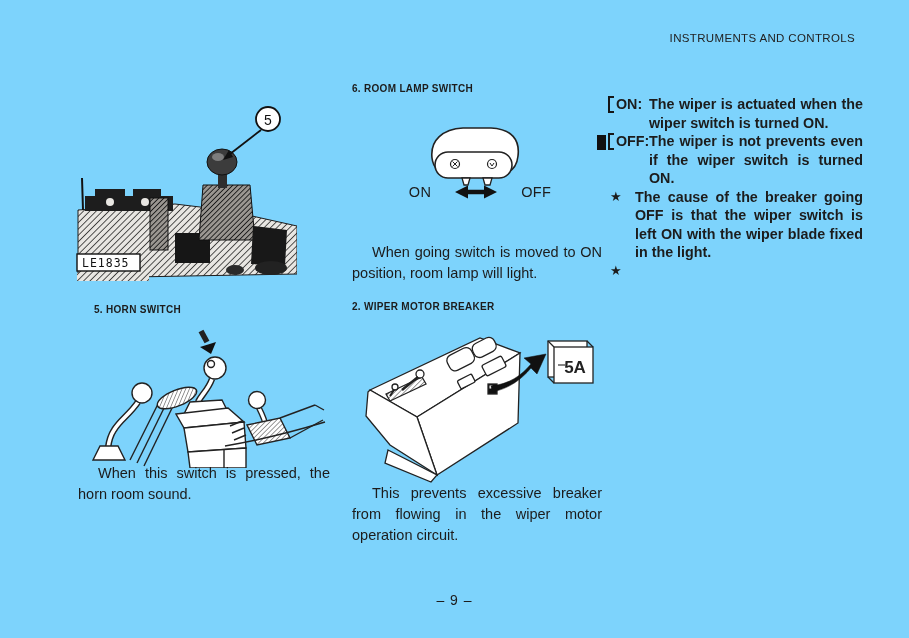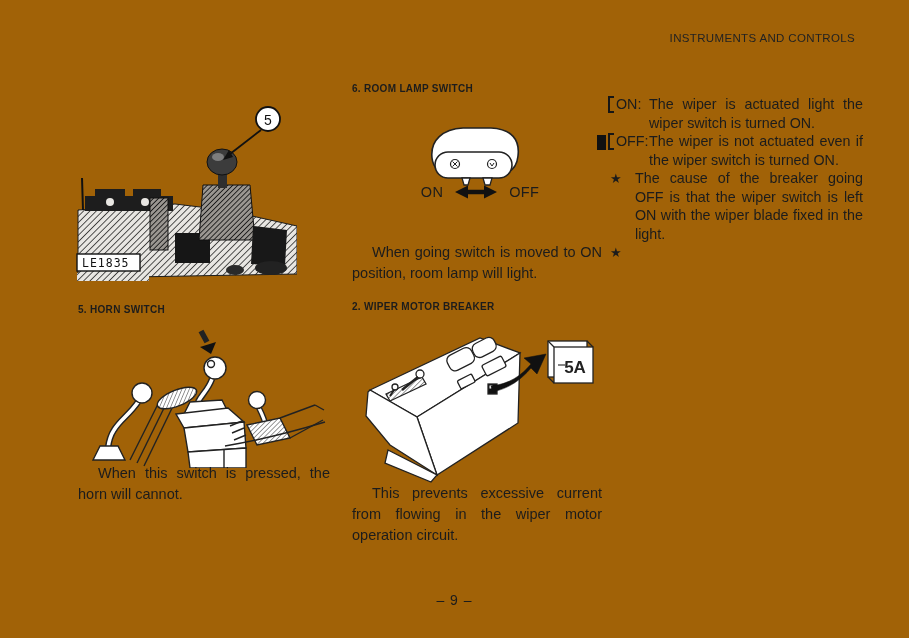--- a/index.html
+++ b/index.html
@@ -1,53 +1,53 @@
 <!DOCTYPE html>
 <html><head>
 <meta charset="utf-8">
 <style>
   * { margin:0; padding:0; box-sizing:border-box; }
   html,body { background:#ffffff; }
   .page {
-    position:relative; width:909px; height:638px; background:#a16207;
+    position:relative; width:909px; height:638px; background:#7dd3fc;
     font-family:"Liberation Sans","DejaVu Sans",sans-serif; color:#1c1c1c; overflow:hidden;
   }
   .header {
     position:absolute; top:32px; right:54px;
     font-size:11.5px; letter-spacing:0.35px; color:#222;
   }
   .heading {
     position:absolute; font-size:10px; font-weight:bold; letter-spacing:0.3px; white-space:nowrap;
   }
   .h-room  { left:352px; top:83px; }
-  .h-horn  { left:78px;  top:304px; }
+  .h-horn  { left:94px;  top:304px; }
   .h-wiper { left:352px; top:301px; }
   .body-text {
     position:absolute; font-size:14.5px; line-height:21px;
     text-align:justify; text-indent:20px; color:#1c1c1c;
   }
   .room-body { left:352px; top:242px; width:250px; }
   .horn-body { left:78px;  top:463px; width:252px; }
   .wiper-body{ left:352px; top:483px; width:250px; }
 
   .fig { position:absolute; }
   .fig-photo   { left:75px;  top:98px; }
   .fig-horn    { left:72px;  top:326px; }
   .fig-lamp    { left:413px; top:116px; }
   .fig-console { left:344px; top:322px; }
 
   .onoff-row {
     position:absolute; left:403px; top:184px; width:154px;
-    display:flex; align-items:center; justify-content:center; gap:12px;
+    display:flex; align-items:center; justify-content:center; gap:24px;
     font-size:14.5px; letter-spacing:0.3px;
   }
 
   .right-col {
     position:absolute; left:597px; top:95px; width:266px;
-    font-size:14.3px; line-height:18.5px;
+    font-size:14.3px; line-height:18.5px;font-weight:bold;
   }
   .rc-item { position:relative; text-align:justify; }
   .rc-item.onoff { padding-left:52px; }
   .rc-item.starred { padding-left:38px; }
   .rc-label { position:absolute; left:19px; top:0; }
   .bracket-mark {
     position:absolute; left:11px; top:1px; width:6px; height:17px;
     border-left:2.5px solid #161616; border-top:2.5px solid #161616; border-bottom:2.5px solid #161616;
   }
   .block-mark {
@@ -155,21 +155,21 @@
       <path d="M 187,82 C 191,90 193,94 194,101" stroke="#fff" stroke-width="3.2"></path>
       <circle cx="185" cy="74" r="8.5" fill="#fff"></circle>
       <polygon points="175,99 208,92 218,112 185,119" fill="url(#lhatch)"></polygon>
       <line x1="208" y1="92" x2="243" y2="79"></line>
       <line x1="218" y1="112" x2="251" y2="94"></line>
       <line x1="243" y1="79" x2="252" y2="84"></line>
       <path d="M 153,120 Q 200,112 253,96"></path>
     </g>
   </svg>
 
-  <p class="body-text horn-body">When this switch is pressed, the horn will cannot.</p>
+  <p class="body-text horn-body">When this switch is pressed, the horn room sound.</p>
 
   <h2 class="heading h-room">6. ROOM LAMP SWITCH</h2>
 
   <svg class="fig fig-lamp" width="136" height="70" viewBox="0 0 136 70">
     <g stroke="#222" fill="#fff" stroke-width="1.6">
       <path d="M 19,42 C 17,24 30,13 50,12 L 78,12 C 99,13 107,24 105,40 C 104,50 98,57 88,59 L 36,59 C 26,57 20,51 19,42 Z"></path>
       <rect x="22" y="36" width="77" height="26" rx="13"></rect>
       <circle cx="42" cy="48" r="4.5" stroke-width="1.2"></circle>
       <line x1="39.5" y1="45.5" x2="44.5" y2="50.5" stroke-width="1"></line>
       <line x1="44.5" y1="45.5" x2="39.5" y2="50.5" stroke-width="1"></line>
@@ -219,35 +219,35 @@
       <rect x="204" y="19" width="39" height="36"></rect>
       <line x1="204" y1="19" x2="210" y2="25"></line>
       <line x1="243" y1="19" x2="249" y2="25"></line>
       <line x1="204" y1="55" x2="210" y2="61"></line>
       <rect x="210" y="25" width="39" height="36" fill="#fff"></rect>
       <line x1="214" y1="43" x2="221" y2="43" stroke-width="1.1"></line>
       <text x="231" y="51" font-size="17" font-weight="bold" text-anchor="middle" fill="#222" stroke="none">5A</text>
     </g>
   </svg>
 
-  <p class="body-text wiper-body">This prevents excessive current from flowing in the wiper motor operation circuit.</p>
+  <p class="body-text wiper-body">This prevents excessive breaker from flowing in the wiper motor operation circuit.</p>
 
   <div class="right-col">
 
     <div class="rc-item onoff">
       <span class="bracket-mark"></span>
       <span class="rc-label">ON:</span>
-      <span>The wiper is actuated light the wiper switch is turned ON.</span>
+      <span>The wiper is actuated when the wiper switch is turned ON.</span>
     </div>
 
     <div class="rc-item onoff">
       <span class="block-mark"></span>
       <span class="bracket-mark"></span>
       <span class="rc-label">OFF:</span>
-      <span>The wiper is not actuated even if the wiper switch is turned ON.</span>
+      <span>The wiper is not prevents even if the wiper switch is turned ON.</span>
     </div>
 
     <div class="rc-item starred">
       <span class="star-mark">★</span>
       <span>The cause of the breaker going OFF is that the wiper switch is left ON with the wiper blade fixed in the light.</span>
     </div>
 
     <div class="rc-item starred">
       <span class="star-mark">★</span>
     </div>

